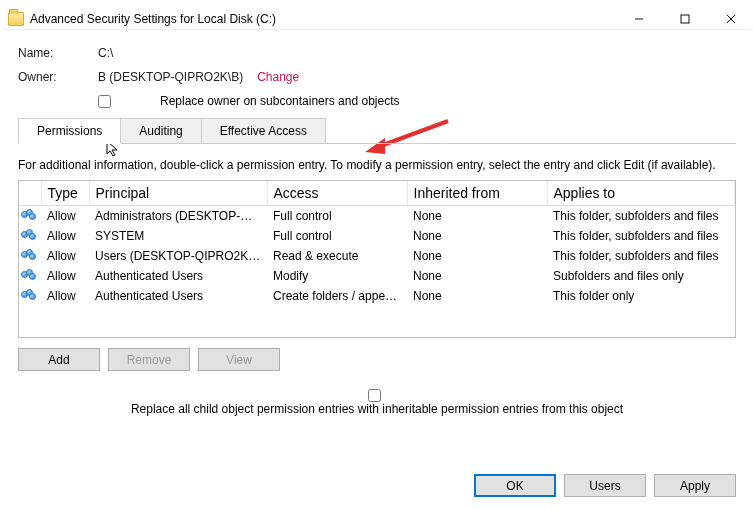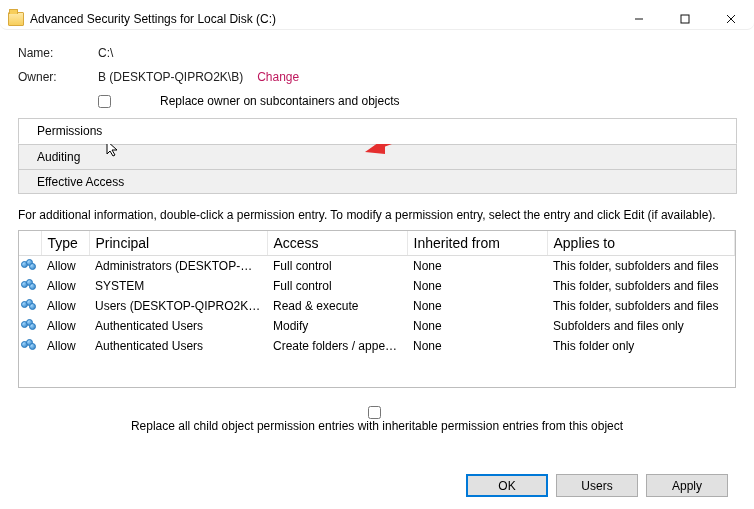--- a/index.html
+++ b/index.html
@@ -47,21 +47,21 @@
   .row { display:flex; align-items:center; margin-bottom:10px; }
   .row .lbl { width: 80px; color:#222; }
   .row .val { color:#222; }
   .link { color:#be185d; margin-left: 14px; cursor:pointer; }
   .cbrow { display:flex; align-items:center; margin-left:80px; margin-top:4px; margin-bottom:8px;gap:44px; }
   input[type=checkbox] {
     width:13px;height:13px;margin:0 5px 0 0;
     accent-color:#0078d7;
   }
   .tabs {
-    display:flex; position:relative; margin-top:10px;flex-direction:column;
+    display:flex; position:relative; margin-top:10px;
   }
   .tab {
     padding: 5px 18px; border:1px solid #ccc; background:#f0f0f0;
     border-bottom:none; margin-right:-1px; font-size:12px;
     position:relative;
   }
   .tab.active {
     background:#fff; border-bottom:1px solid #fff; z-index:2;
   }
   .tabstrip-line {
@@ -100,21 +100,21 @@
   .grp-icon .p2{left:5px;top:0;}
   .grp-icon .p3{left:8px;top:4px;}
   .btnrow { margin-top:10px; display:flex; gap:8px; }
   .btn {
     min-width:82px; height:23px; border:1px solid #adadad; background:#e1e1e1;
     font-size:12px; font-family:inherit; padding:0 10px;
   }
   .btn:disabled { color:#9b9b9b; }
   .lowcb { display:flex; align-items:center; margin-top:18px;flex-direction:column; }
   .footer {
-    position:absolute; right:26px; bottom:12px; display:flex; gap:8px;
+    position:absolute; right:18px; bottom:12px; display:flex; gap:8px;
   }
   .btn.primary { border:2px solid #0078d7; background:#e1e1e1; }
   .arrow {
     position:absolute; left:363px; top:86px; pointer-events:none;
   }
 </style>
 </head>
 <body>
 
 <div class="titlebar">
@@ -228,20 +228,25 @@
             <td>Allow</td>
             <td>Authenticated Users</td>
             <td>Create folders / appen...</td>
             <td>None</td>
             <td>This folder only</td>
           </tr>
         </tbody>
     </table>
   </div>
 
+  <div class="btnrow">
+    <button class="btn">Add</button>
+    <button class="btn" disabled="">Remove</button>
+    <button class="btn" disabled="">View</button>
+  </div>
 
   <div class="lowcb">
     <input type="checkbox" style="">
     <span>Replace all child object permission entries with inheritable permission entries from this object</span>
   </div>
 
   <svg class="arrow" width="90" height="50">
     <defs></defs>
     <line x1="85" y1="5" x2="12" y2="32" stroke="#e52f2f" stroke-width="4"></line>
     <polygon points="2,36 22,22 22,38" fill="#e52f2f"></polygon>

